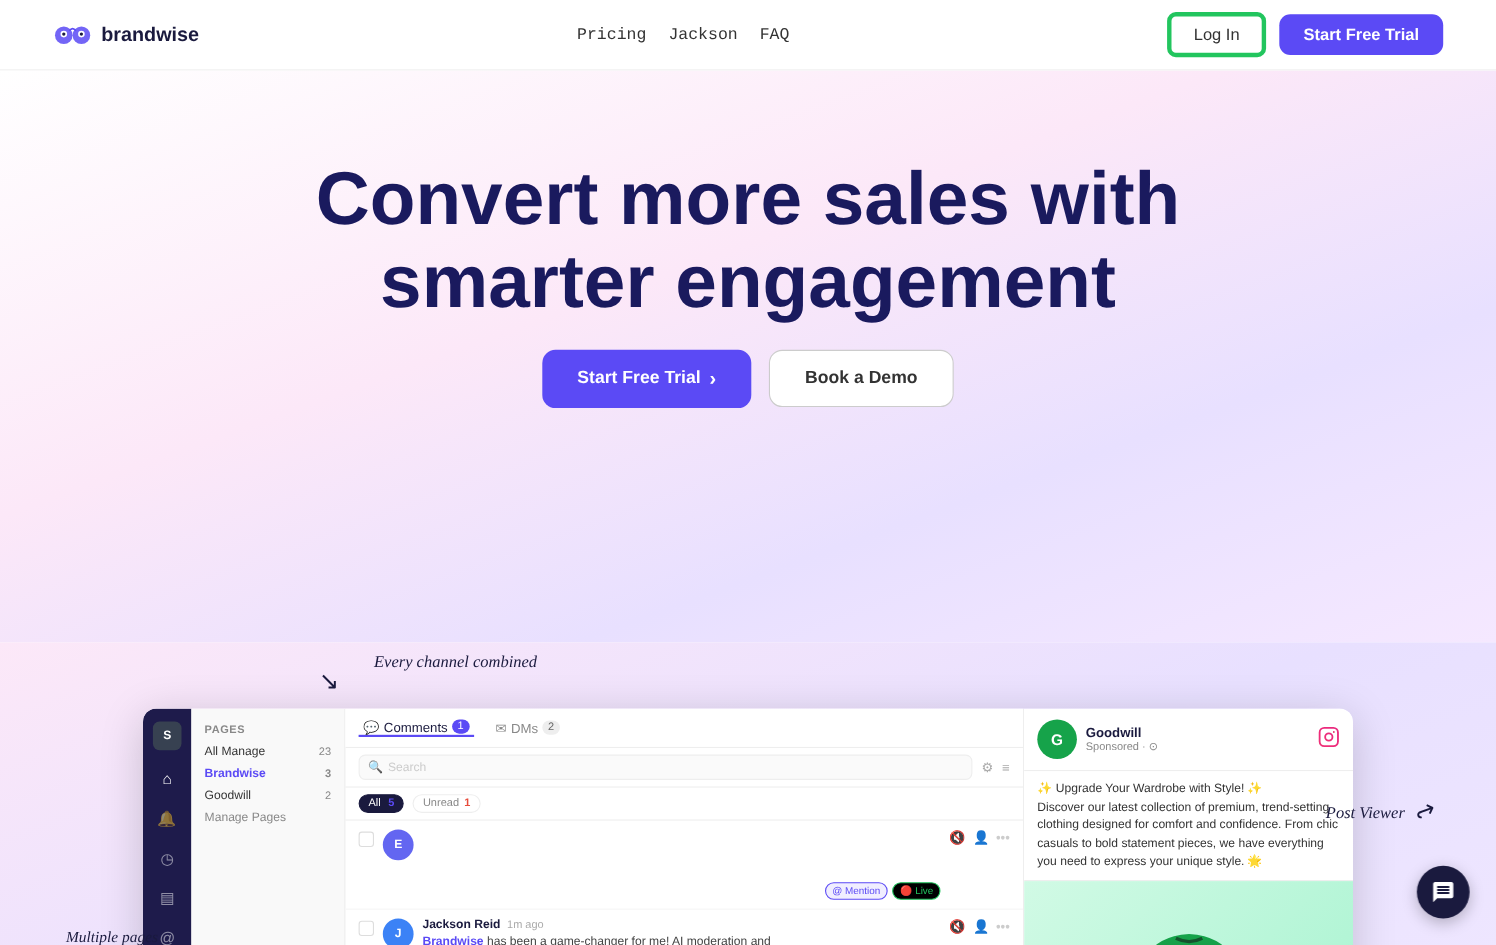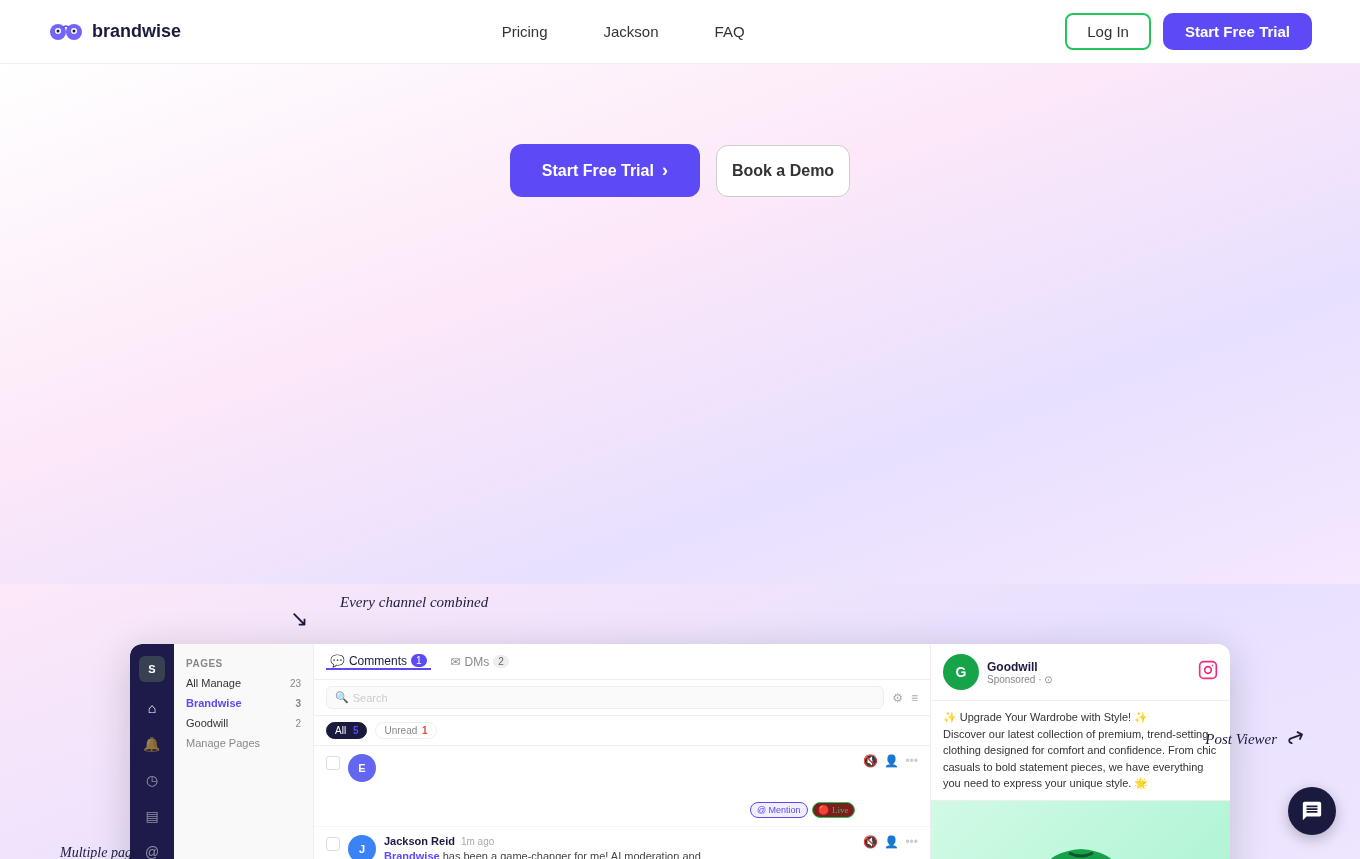--- a/index.html
+++ b/index.html
@@ -6,25 +6,25 @@
     body { font-family: -apple-system, BlinkMacSystemFont, 'Segoe UI', sans-serif; background: #fff; overflow-x: hidden; }
 
     
     nav {
       display: flex; align-items: center; justify-content: space-between;
       padding: 0 48px; height: 64px; border-bottom: 1px solid #f0f0f0;
       position: sticky; top: 0; background: rgba(255,255,255,0.95); z-index: 100;
     }
     .nav-logo { display: flex; align-items: center; gap: 8px; }
     .logo-text { font-size: 18px; font-weight: 700; color: #1a1a3e; }
-    .nav-links { display: flex; gap: 56px; }
+    .nav-links { display: flex; gap: 20px; font-family: Liberation Mono, monospace; }
     .nav-link { color: #333; font-size: 15px; cursor: pointer; text-decoration: none; }
     .nav-actions { display: flex; gap: 12px; align-items: center; }
     .btn-login {
-      padding: 8px 20px; border: 2px solid #22c55e; border-radius: 8px;
+      padding: 8px 20px; border: 4px solid #22c55e; border-radius: 8px;
       background: #fff; font-size: 15px; cursor: pointer; color: #333;
     }
     .btn-trial-nav {
       padding: 10px 22px; border-radius: 10px; background: #5b4af5;
       color: #fff; font-size: 15px; font-weight: 600; border: none; cursor: pointer;
     }
 
     
     .hero {
       background: linear-gradient(160deg, #fff 0%, #fce8f8 40%, #e8e0ff 70%, #f5e8ff 100%);
@@ -41,21 +41,21 @@
       font-size: 17px; color: #555; margin-bottom: 40px; max-width: 560px;
     }
     .hero-buttons { display: flex; gap: 16px; align-items: center; }
     .btn-trial-hero {
       padding: 16px 32px; border-radius: 12px; background: #5b4af5;
       color: #fff; font-size: 16px; font-weight: 600; border: none; cursor: pointer;
       display: flex; align-items: center; gap: 8px;
     }
     .btn-trial-hero .arrow { font-size: 18px; }
     .btn-demo {
-      padding: 16px 15px; border-radius: 12px; background: #fff;
+      padding: 16px 32px; border-radius: 12px; background: #fff;
       color: #333; font-size: 16px; font-weight: 600; border: 1.5px solid #ccc; cursor: pointer;
     }
 
     
     .demo-section {
       background: linear-gradient(160deg, #fce8f8 0%, #e8e0ff 50%, #f0e8ff 100%);
       padding: 20px 40px 0;
       position: relative;
     }
 
@@ -152,21 +152,21 @@
     .comment-header { display: flex; align-items: center; gap: 6px; margin-bottom: 2px; }
     .comment-name { font-size: 11px; font-weight: 600; color: #1a1a3e; }
     .comment-time { font-size: 10px; color: #aaa; }
     .comment-text { font-size: 11px; color: #444; line-height: 1.4; }
     .comment-badges { display: flex; gap: 4px; margin-left: auto; align-items: center; }
     .badge {
       font-size: 9px; padding: 2px 6px; border-radius: 10px; border: 1px solid;
       display: flex; align-items: center; gap: 2px; margin-top: 48px;
     }
     .badge-mention { color: #5b4af5; border-color: #5b4af5; background: #f0eeff; }
-    .badge-live { color: #22c55e; border-color: #22c55e; background: #7f1d1d; font-family: Liberation Serif, serif; }
+    .badge-live { color: #22c55e; border-color: #22c55e; background: #000000; }
     .comment-actions { display: flex; gap: 6px; align-items: center; color: #ccc; font-size: 12px; }
 
     
     .post-panel {
       width: 300px; background: #fff; border-left: 1px solid #eee;
       border-radius: 0 12px 0 0; overflow: hidden;
     }
     .post-header {
       display: flex; align-items: center; padding: 10px 12px; gap: 8px;
       border-bottom: 1px solid #eee;
@@ -237,20 +237,24 @@
     <a class="nav-link">FAQ</a>
   </div>
 
   <div class="nav-actions">
     <button class="btn-login">Log In</button>
     <button class="btn-trial-nav">Start Free Trial</button>
   </div>
 </nav>
 
 <section class="hero">
+  <h1>
+    <span>Convert more sales with</span><br>
+    <span>smarter engagement</span>
+  </h1>
   <div class="hero-buttons">
     <button class="btn-trial-hero">
       <span>Start Free Trial</span>
       <span class="arrow">›</span>
     </button>
     <button class="btn-demo">Book a Demo</button>
   </div>
 </section>
 
 <div class="demo-section">

